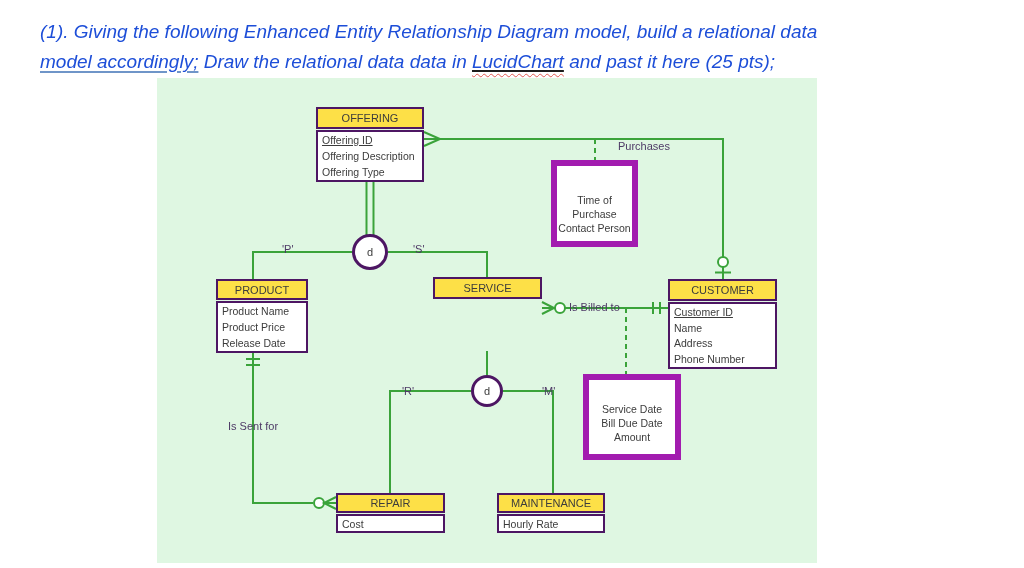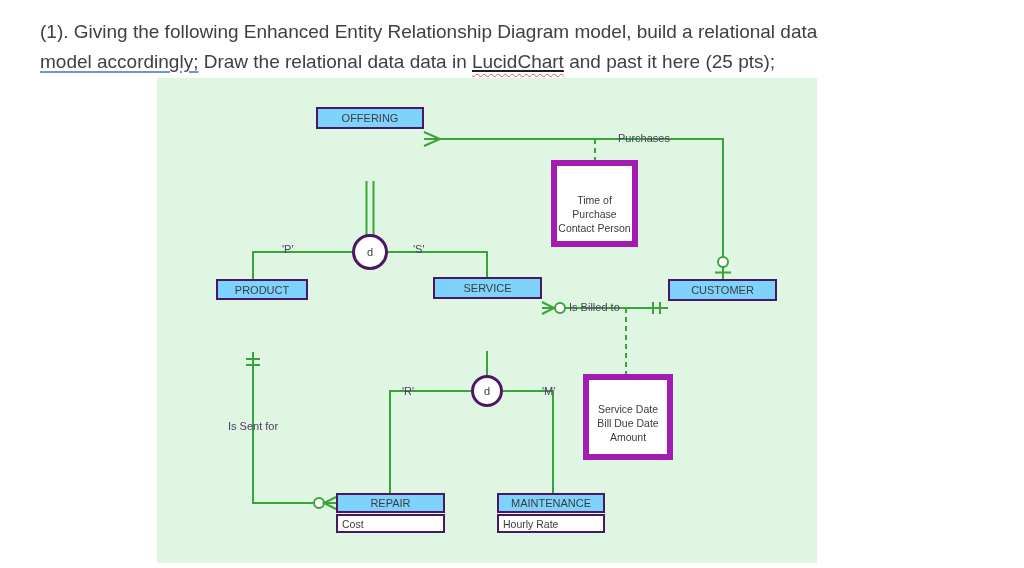--- a/index.html
+++ b/index.html
@@ -3,33 +3,33 @@
 <meta charset="utf-8">
 <style>
   html,body{margin:0;padding:0;}
   body{
     width:1024px;height:568px;position:relative;overflow:hidden;
     background:#ffffff;font-family:"Liberation Sans",sans-serif;
   }
   *{box-sizing:border-box;}
 
   
-  .question{position:absolute;left:40px;top:17px;font-size:19px;line-height:30px;color:#404040;white-space:nowrap;}
+  .question{position:absolute;left:40px;top:17px;font-size:19px;line-height:30px;color:#1d4ed8;white-space:nowrap;font-style:italic;}
   .u-blue{text-decoration:underline;text-decoration-color:#6f95c8;text-decoration-thickness:2px;text-underline-offset:3px;}
   .u-wavy{text-decoration:underline wavy #e05a52;text-decoration-thickness:1px;text-underline-offset:5px;}
   .u-black{text-decoration:underline;text-decoration-color:#1c1c1c;text-decoration-thickness:1.5px;text-underline-offset:2px;}
 
   
   .canvas{position:absolute;left:157px;top:78px;width:660px;height:485px;background:#dff7e2;}
   svg.wires{position:absolute;left:0;top:0;pointer-events:none;}
 
   
   .entity{position:absolute;}
   .etitle{
-    background:#7dd3fc;border:2.5px solid #4d1663;color:#3c3c3c;
+    background:#fde047;border:2.5px solid #4d1663;color:#3c3c3c;
     font-size:11px;display:flex;align-items:center;justify-content:center;
   }
   .eattrs{
     background:#fff;border:2.5px solid #4d1663;margin-top:1px;
     display:flex;flex-direction:column;justify-content:space-around;
   }
   .eattr{font-size:10.5px;color:#3c3c3c;padding-left:4px;line-height:12px;white-space:nowrap;}
   .eattr.u{text-decoration:underline;}
 
   
@@ -94,32 +94,48 @@
     <path d="M565 308 H668"></path>
     <path d="M653 302 V314"></path>
     <path d="M660 302 V314"></path>
 
     <path d="M626 308 V374" stroke-dasharray="5 4"></path>
   </g>
 </svg>
 
 <div class="entity" style="left:316px;top:107px;width:108px">
   <div class="etitle" style="height:22px">OFFERING</div>
+  <div class="eattrs" style="height:52px">
+    <div class="eattr u">Offering ID</div>
+    <div class="eattr">Offering Description</div>
+    <div class="eattr">Offering Type</div>
+  </div>
 </div>
 
 <div class="entity" style="left:216px;top:279px;width:92px">
   <div class="etitle" style="height:21px">PRODUCT</div>
+  <div class="eattrs" style="height:52px">
+    <div class="eattr">Product Name</div>
+    <div class="eattr">Product Price</div>
+    <div class="eattr">Release Date</div>
+  </div>
 </div>
 
 <div class="entity" style="left:433px;top:277px;width:109px">
   <div class="etitle" style="height:22px">SERVICE</div>
 </div>
 
 <div class="entity" style="left:668px;top:279px;width:109px">
   <div class="etitle" style="height:22px">CUSTOMER</div>
+  <div class="eattrs" style="height:67px">
+    <div class="eattr u">Customer ID</div>
+    <div class="eattr">Name</div>
+    <div class="eattr">Address</div>
+    <div class="eattr">Phone Number</div>
+  </div>
 </div>
 
 <div class="entity" style="left:336px;top:493px;width:109px">
   <div class="etitle" style="height:20px">REPAIR</div>
   <div class="eattrs" style="height:19px">
     <div class="eattr">Cost</div>
   </div>
 </div>
 
 <div class="entity" style="left:497px;top:493px;width:108px">
@@ -127,28 +143,28 @@
   <div class="eattrs" style="height:19px">
     <div class="eattr">Hourly Rate</div>
   </div>
 </div>
 
 <div class="abox purchase" style="left:551px;top:160px;width:87px;height:87px">
   <div class="aline">Time of Purchase</div>
   <div class="aline">Contact Person</div>
 </div>
 
-<div class="abox billing" style="left:583px;top:374px;width:90px;height:86px">
+<div class="abox billing" style="left:583px;top:374px;width:98px;height:86px">
   <div class="aline">Service Date</div>
   <div class="aline">Bill Due Date</div>
   <div class="aline">Amount</div>
 </div>
 
 <div class="dcircle" style="left:352px;top:234px;width:36px;height:36px">d</div>
 <div class="dcircle" style="left:471px;top:375px;width:32px;height:32px">d</div>
 
-<div class="lineLabel" style="left:618px;top:132px">Purchases</div>
+<div class="lineLabel" style="left:618px;top:140px">Purchases</div>
 <div class="lineLabel" style="left:569px;top:301px">Is Billed to</div>
 <div class="lineLabel" style="left:228px;top:420px">Is Sent for</div>
 <div class="lineLabel" style="left:282px;top:243px">'P'</div>
 <div class="lineLabel" style="left:413px;top:243px">'S'</div>
 <div class="lineLabel" style="left:402px;top:385px">'R'</div>
 <div class="lineLabel" style="left:542px;top:385px">'M'</div>
 
 </body></html>

